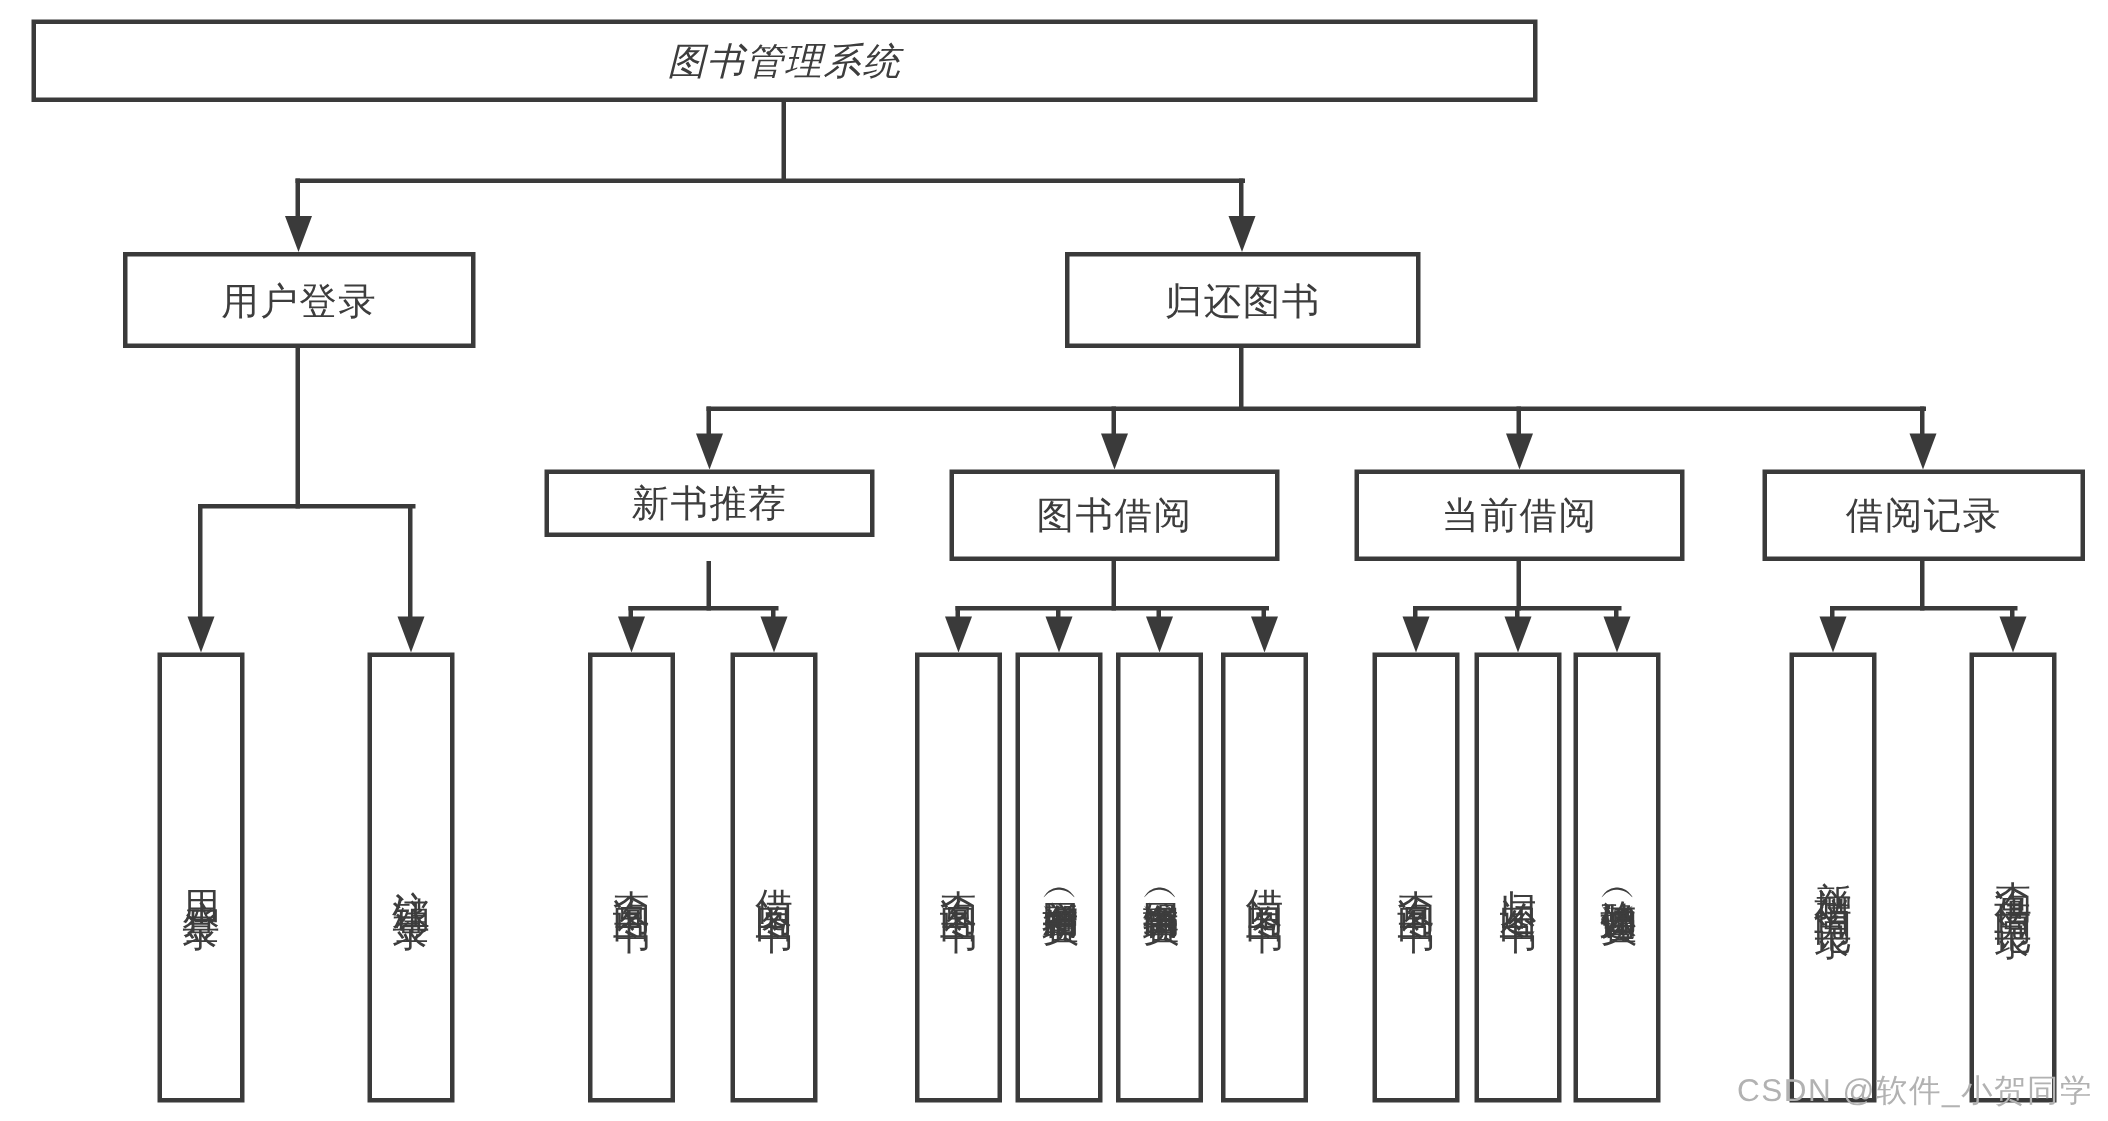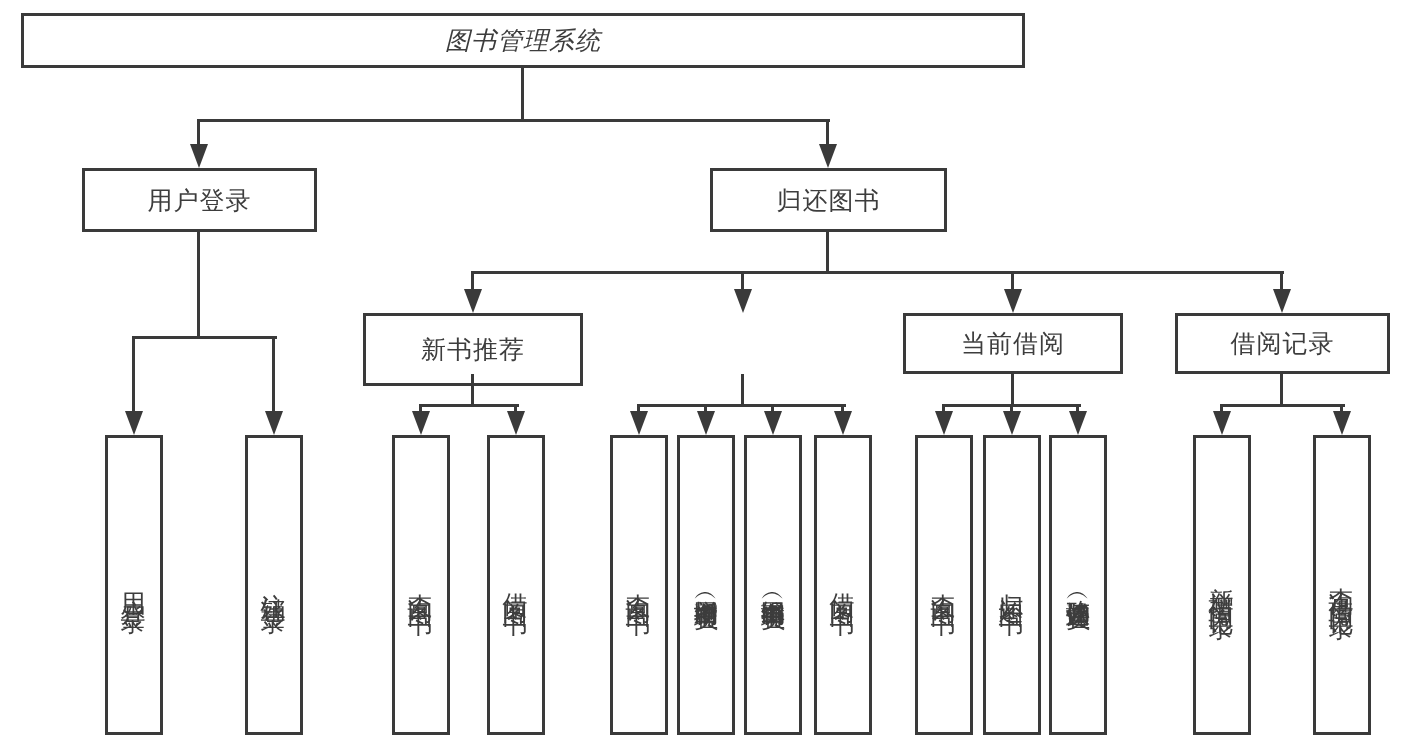--- a/index.html
+++ b/index.html
@@ -87,22 +87,25 @@
   <div class="hline" style="left:471px; top:271px; width:813px;"></div>
   <div class="vline" style="left:471px; top:271px; height:20px;"></div>
   <div class="arrow" style="left:464px; top:289px;"></div>
   <div class="vline" style="left:741px; top:271px; height:20px;"></div>
   <div class="arrow" style="left:734px; top:289px;"></div>
   <div class="vline" style="left:1011px; top:271px; height:20px;"></div>
   <div class="arrow" style="left:1004px; top:289px;"></div>
   <div class="vline" style="left:1280px; top:271px; height:20px;"></div>
   <div class="arrow" style="left:1273px; top:289px;"></div>
 
-  <div class="box" style="left:363px; top:313px; width:220px; height:73px;font-family:Liberation Mono, monospace;">
+  <div class="box" style="left:363px; top:313px; width:220px; height:45px;font-family:Liberation Mono, monospace;">
     <span>新书推荐</span>
+  </div>
+  <div class="box" style="left:633px; top:313px; width:220px; height:61px;">
+    <span>图书借阅</span>
   </div>
   <div class="box" style="left:903px; top:313px; width:220px; height:61px;">
     <span>当前借阅</span>
   </div>
   <div class="box" style="left:1175px; top:313px; width:215px; height:61px;">
     <span>借阅记录</span>
   </div>
 
   <div class="vline" style="left:471px; top:374px; height:33px;"></div>
   <div class="hline" style="left:419px; top:404px; width:100px;"></div>
@@ -175,14 +178,15 @@
     <span class="vtext tight">确认归还（管理员）</span>
   </div>
 
   <div class="box leaf" style="left:1193px; top:435px; width:58px; height:300px;">
     <span class="vtext">新增借阅记录</span>
   </div>
   <div class="box leaf" style="left:1313px; top:435px; width:58px; height:300px;">
     <span class="vtext">查询借阅记录</span>
   </div>
 
+  <div class="watermark">CSDN @软件_小贺同学</div>
 
 </div>
 
 </body></html>

